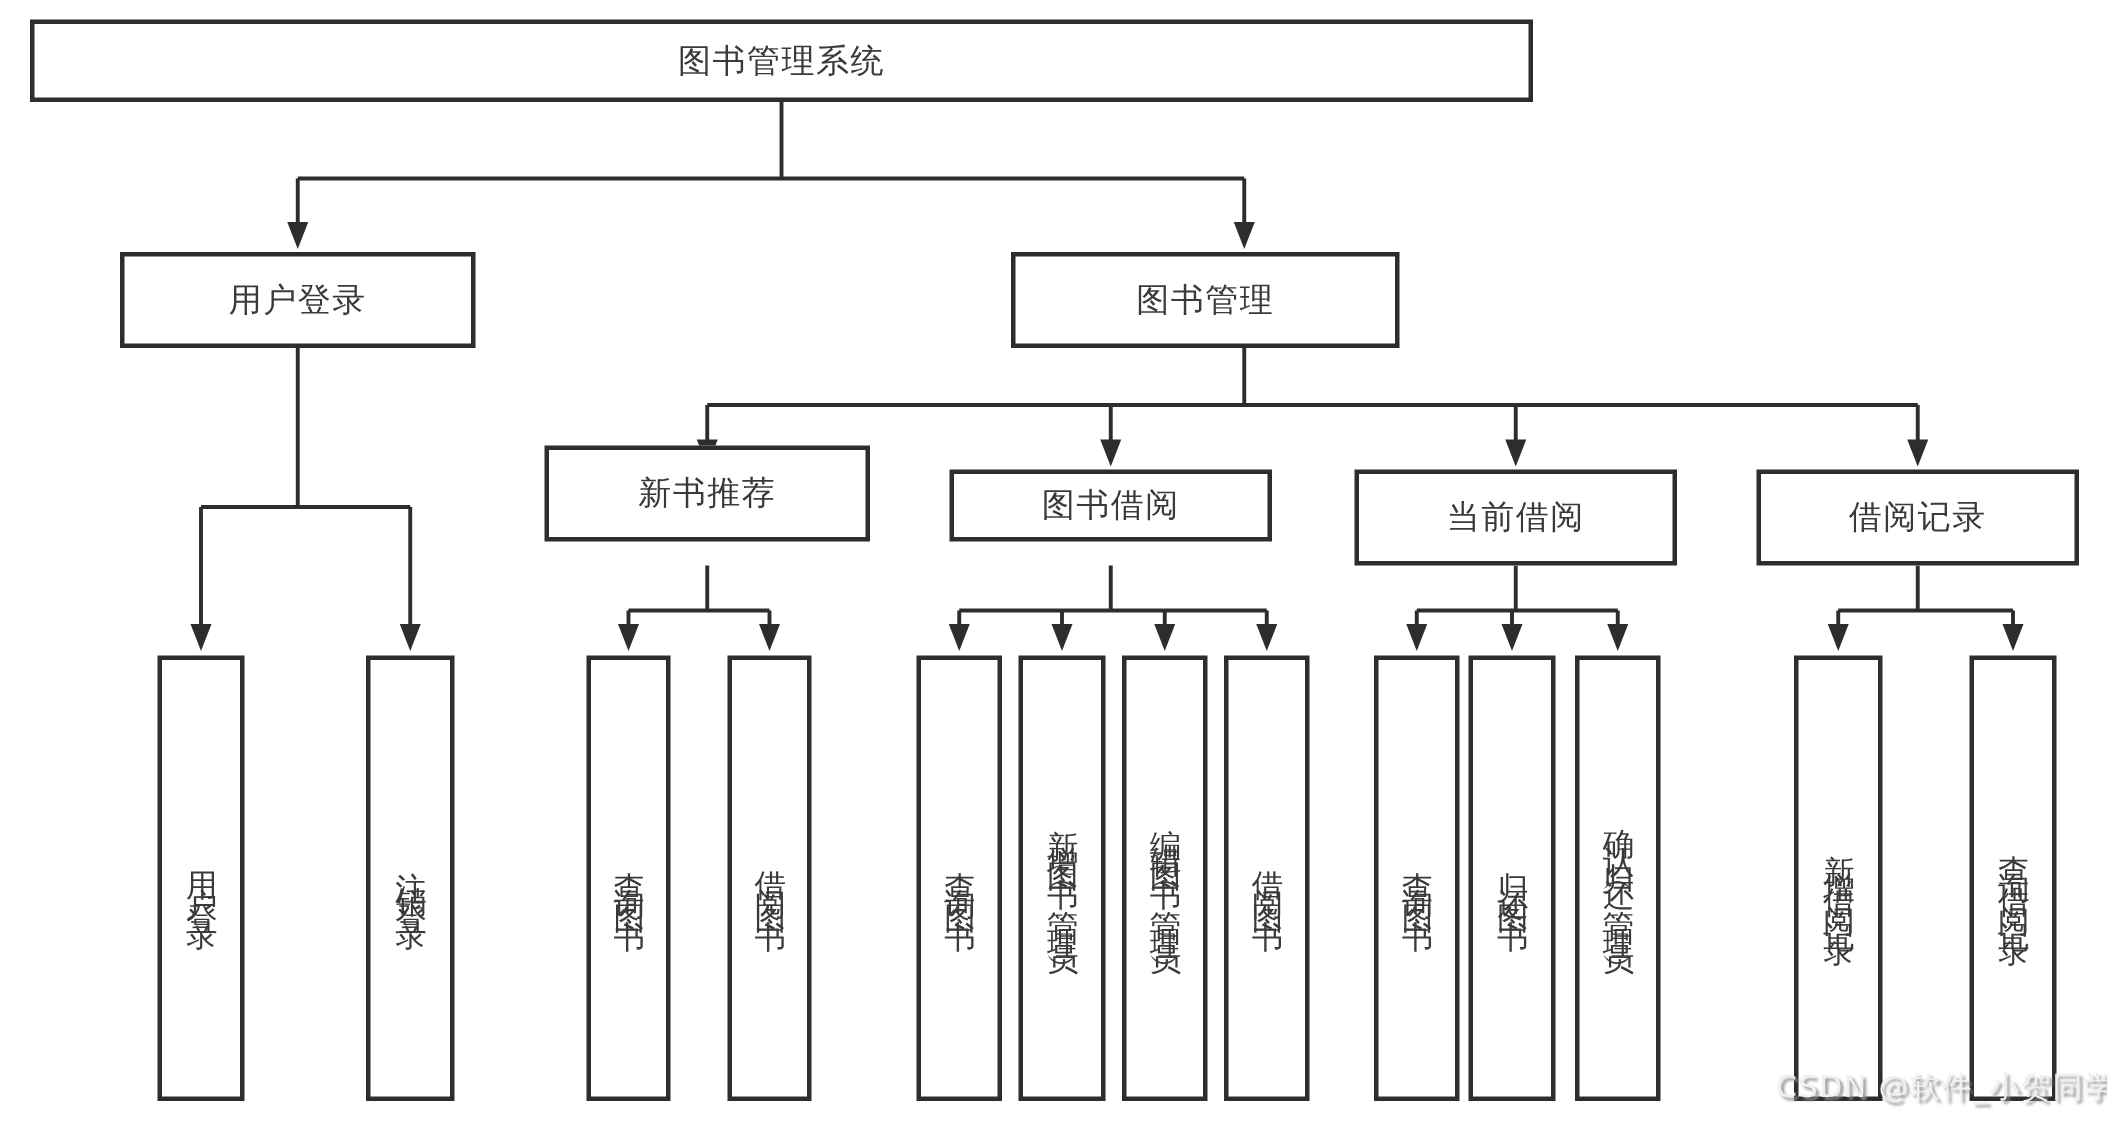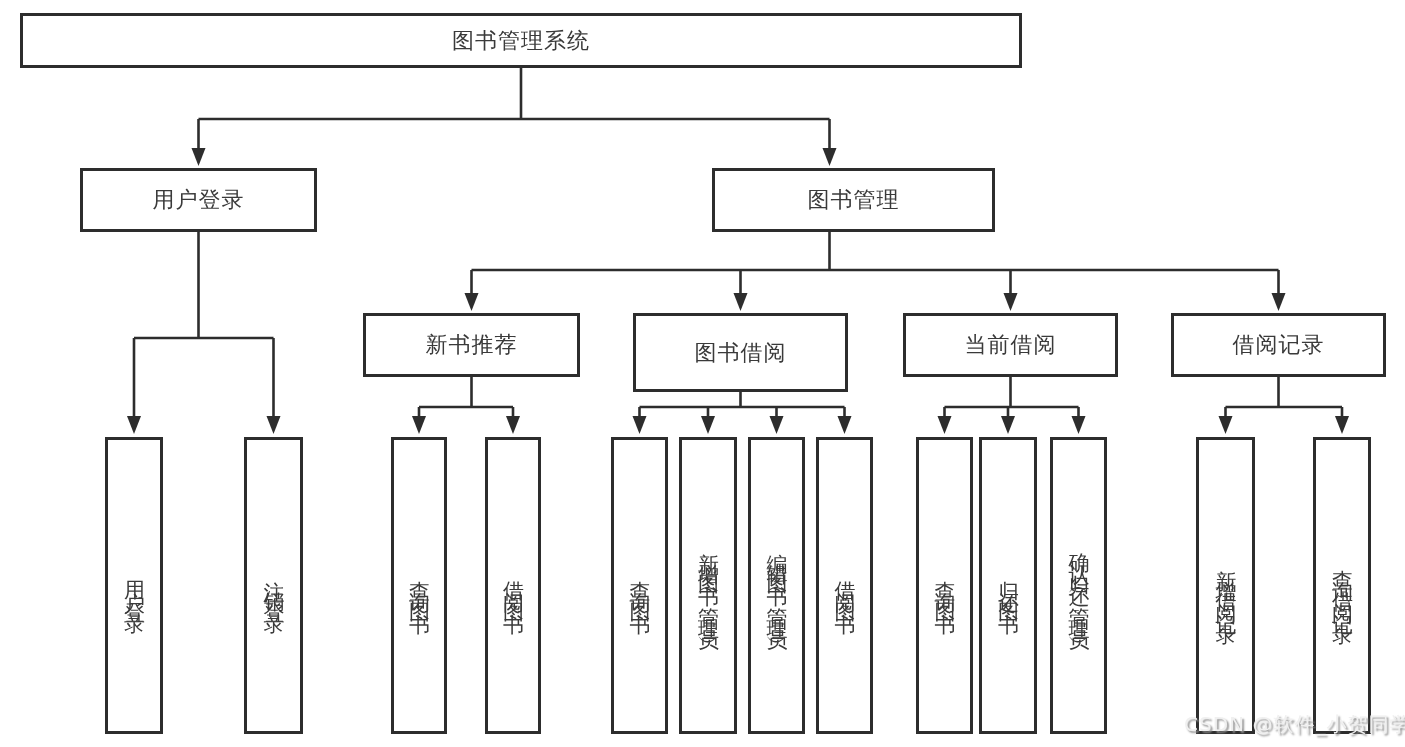--- a/index.html
+++ b/index.html
@@ -95,28 +95,28 @@
     </g>
   </svg>
 
   <div class="node node-h" style="left:20px;top:13px;width:1002px;height:55px">
     <span>图书管理系统</span>
   </div>
 
   <div class="node node-h" style="left:80px;top:168px;width:237px;height:64px">
     <span>用户登录</span>
   </div>
-  <div class="node node-h" style="left:712px;top:168px;width:283px;height:64px">
+  <div class="node node-h" style="left:674px;top:168px;width:259px;height:64px">
     <span>图书管理</span>
   </div>
 
-  <div class="node node-h" style="left:363px;top:313px;width:217px;height:64px">
+  <div class="node node-h" style="left:363px;top:297px;width:217px;height:64px">
     <span>新书推荐</span>
   </div>
-  <div class="node node-h" style="left:633px;top:313px;width:215px;height:79px">
+  <div class="node node-h" style="left:633px;top:313px;width:215px;height:48px">
     <span>图书借阅</span>
   </div>
   <div class="node node-h" style="left:1171px;top:313px;width:215px;height:64px">
     <span>借阅记录</span>
   </div>
   <div class="node node-h" style="left:903px;top:313px;width:215px;height:64px">
     <span>当前借阅</span>
   </div>
 
   <div class="node node-v" style="left:105px;top:437px;width:58px;height:297px">

